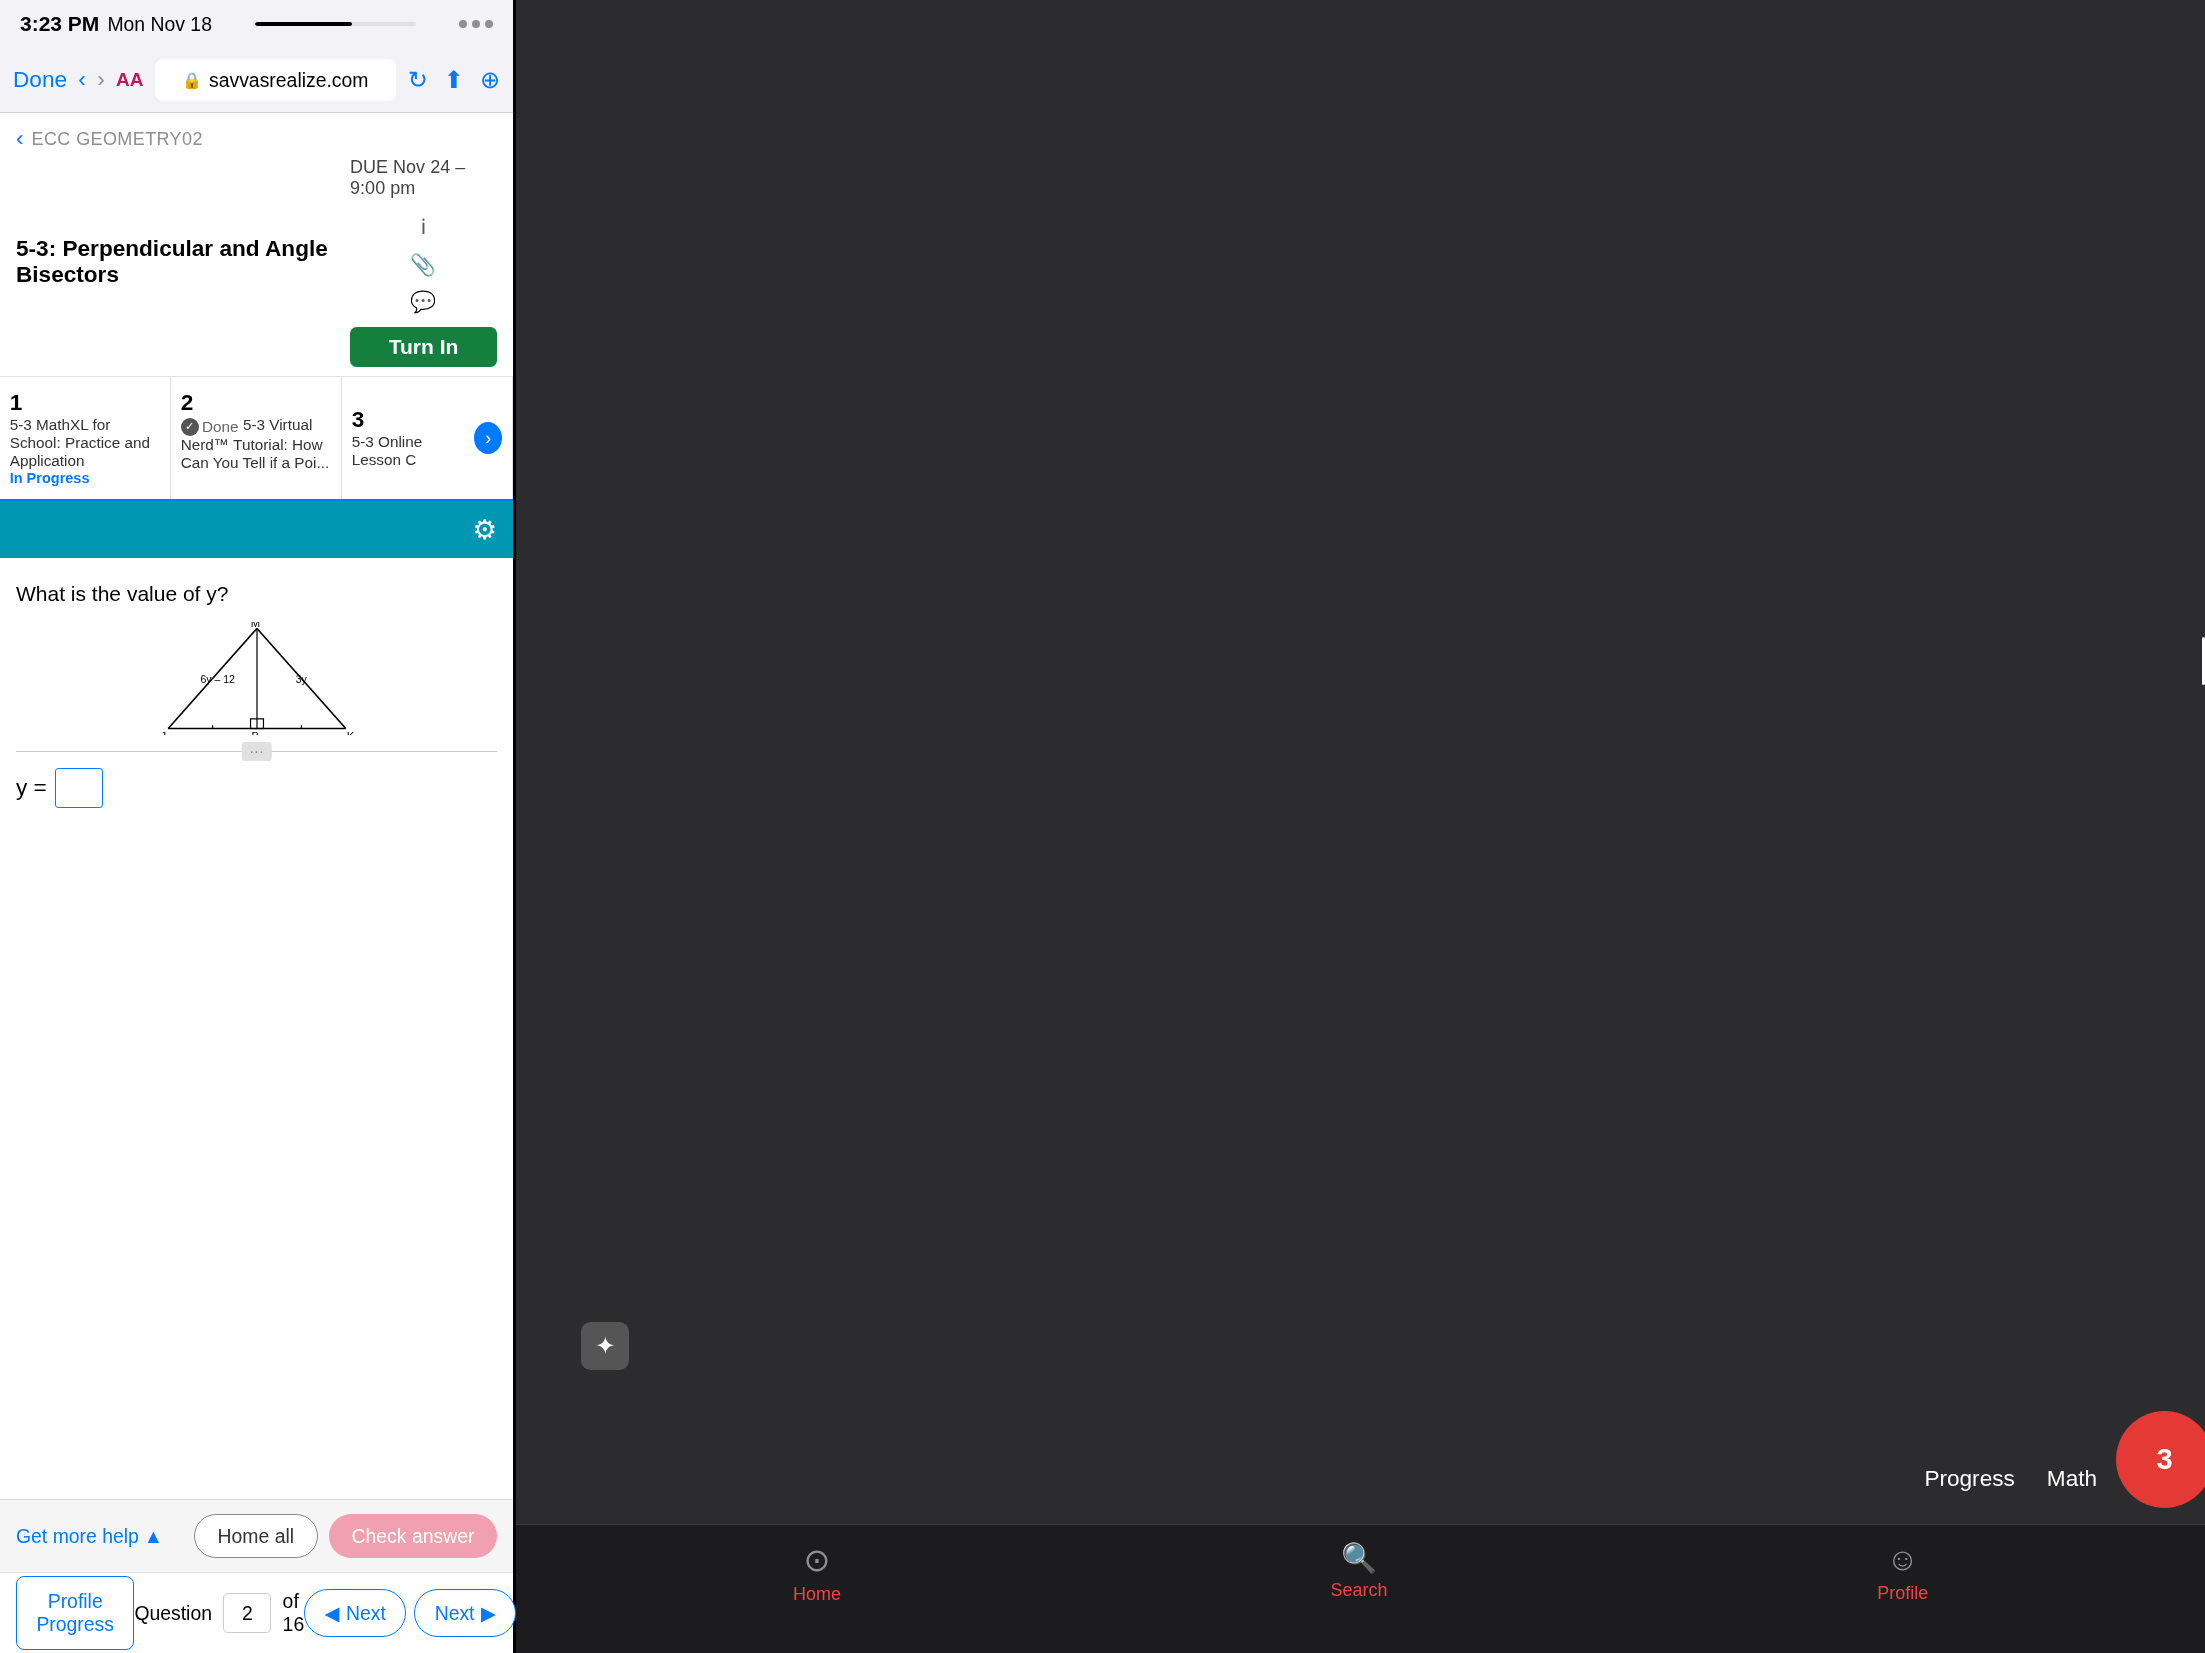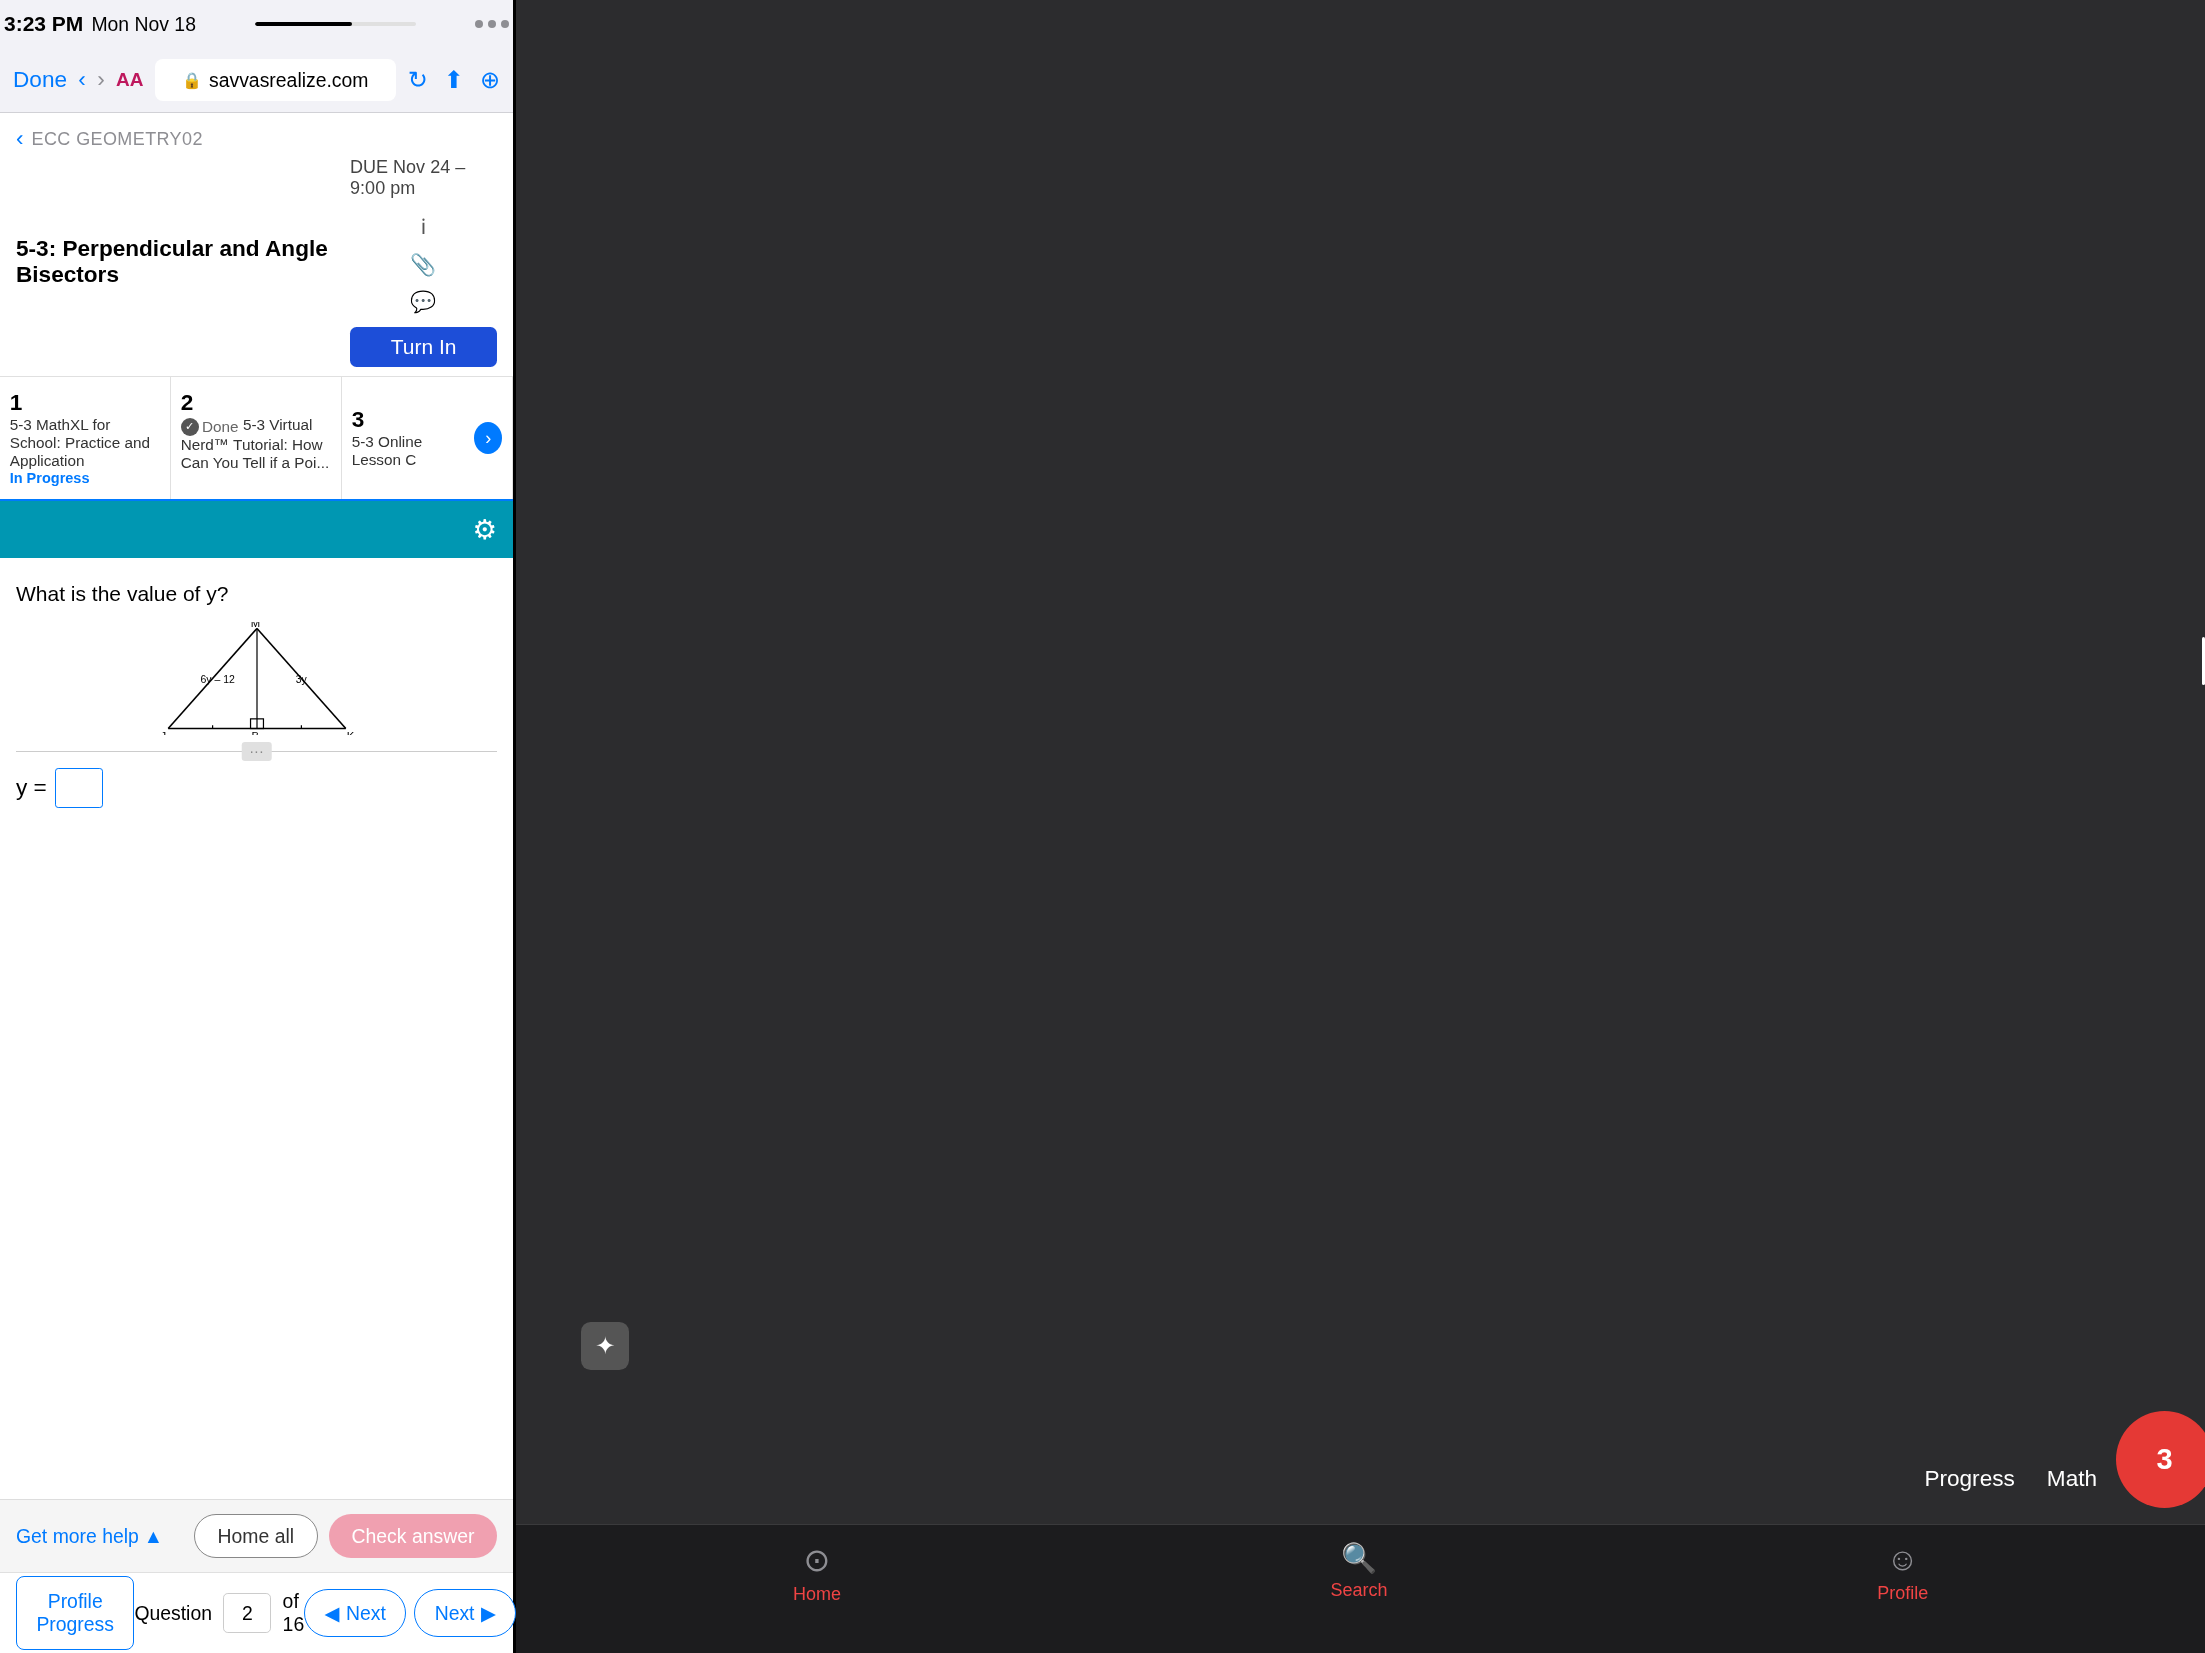--- a/index.html
+++ b/index.html
@@ -23,21 +23,21 @@
       flex-shrink: 0;
     }
 
     
     .status-bar {
       height: 48px;
       background: #f2f2f7;
       display: flex;
       align-items: center;
       justify-content: space-between;
-      padding: 0 4px;
+      padding: 0 20px;
       font-size: 21px;
       font-weight: 500;
       color: #000;
     }
     .status-bar .time-date {
       font-size: 21px;
       font-weight: 600;
     }
     .status-bar .dots {
       display: flex; gap: 4.8px;
@@ -145,27 +145,27 @@
       color: #444;
     }
     .icon-btn {
       font-size: 21px;
       color: #555;
       cursor: pointer;
       background: none;
       border: none;
     }
     .turn-in-btn {
-      background: #1d4ed8;
+      background: #15803d;
       color: #fff;
       border: none;
       border-radius: 6.5px;
       padding: 8px 18px;
       font-size: 21px;
-      font-weight: 400;
+      font-weight: 700;
       cursor: pointer;
     }
 
     
     .assignment-tabs {
       display: flex;
       border-bottom: 2.4px solid #007aff;
       background: #fff;
     }
     .tab-item {

